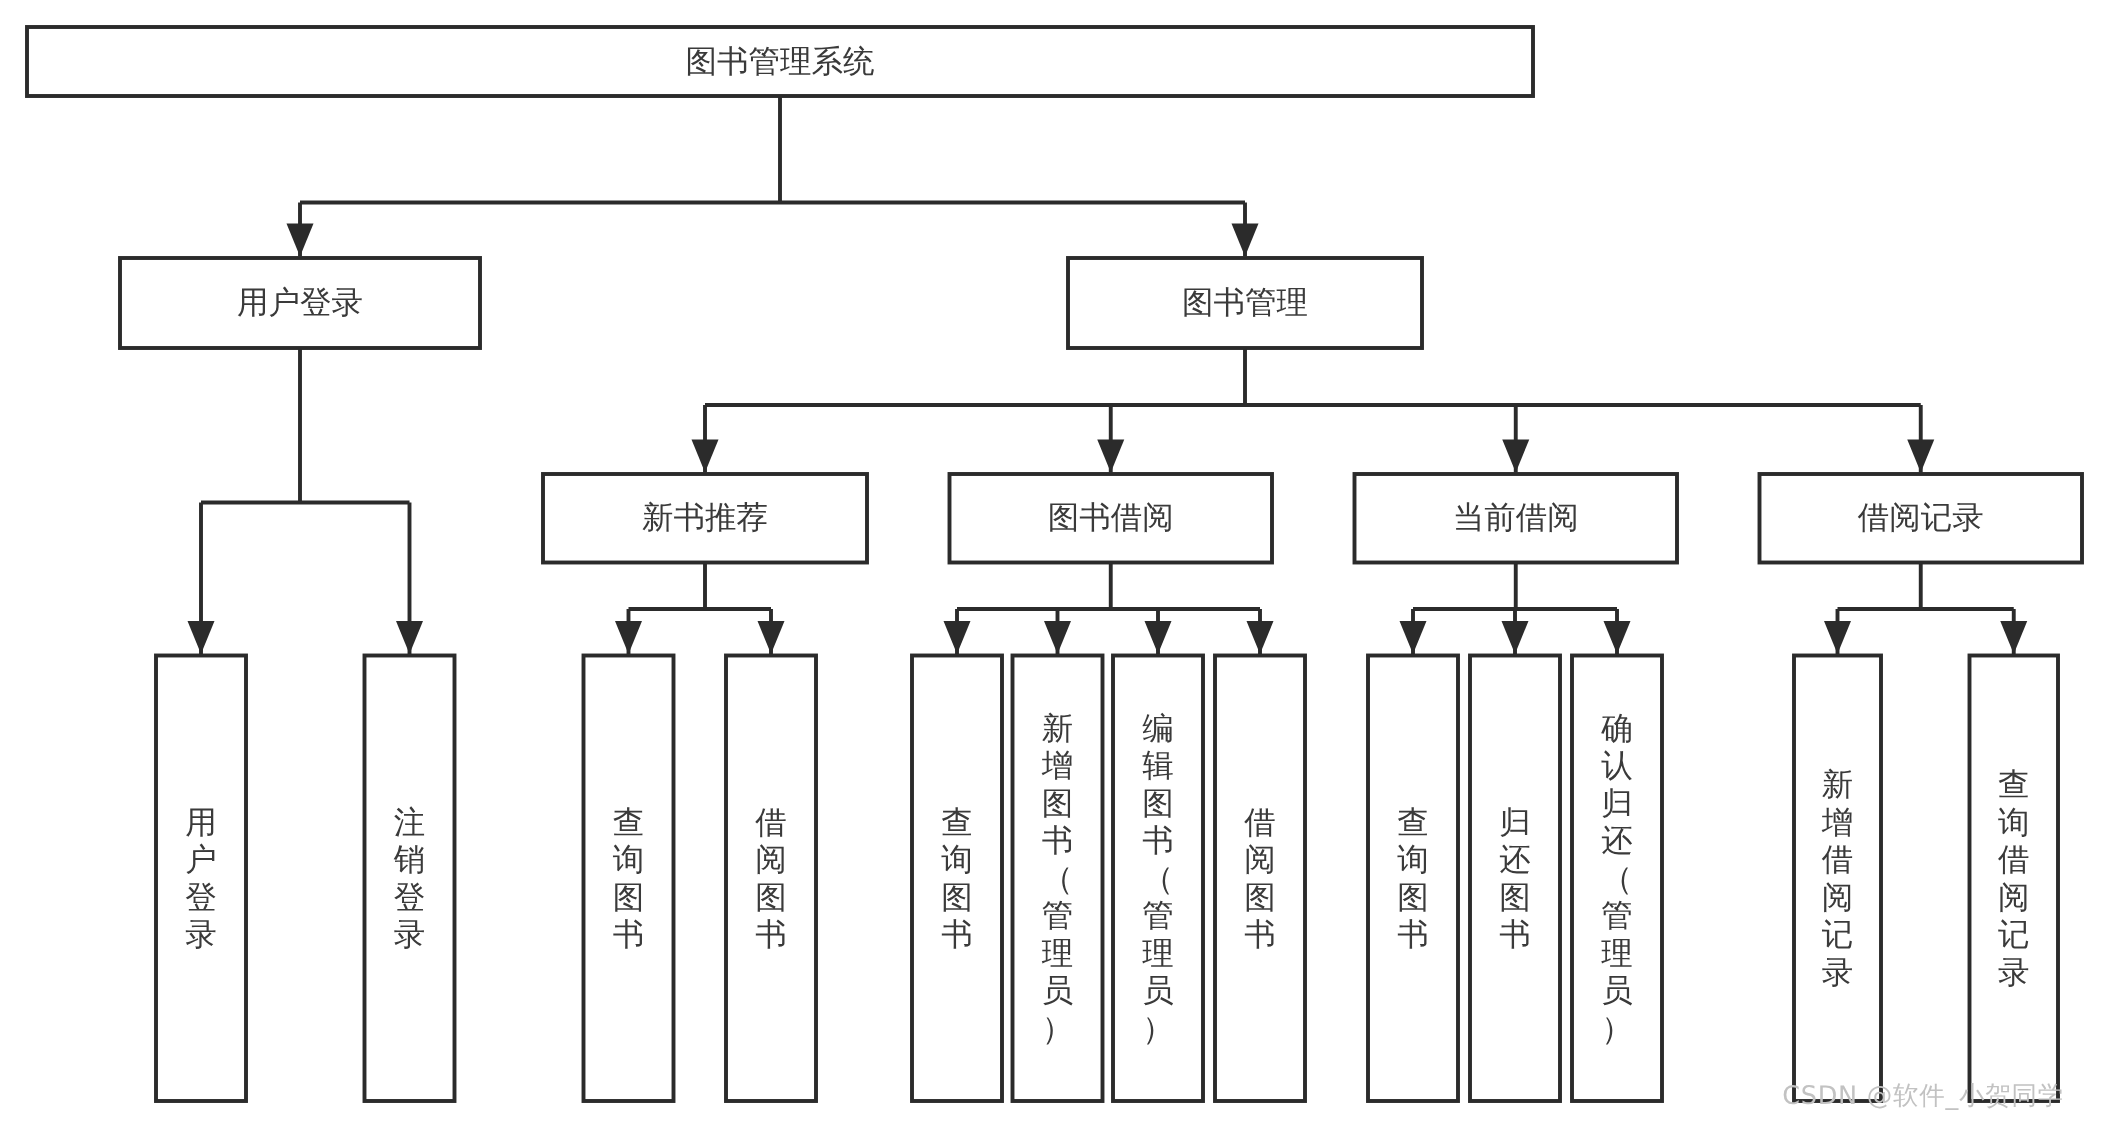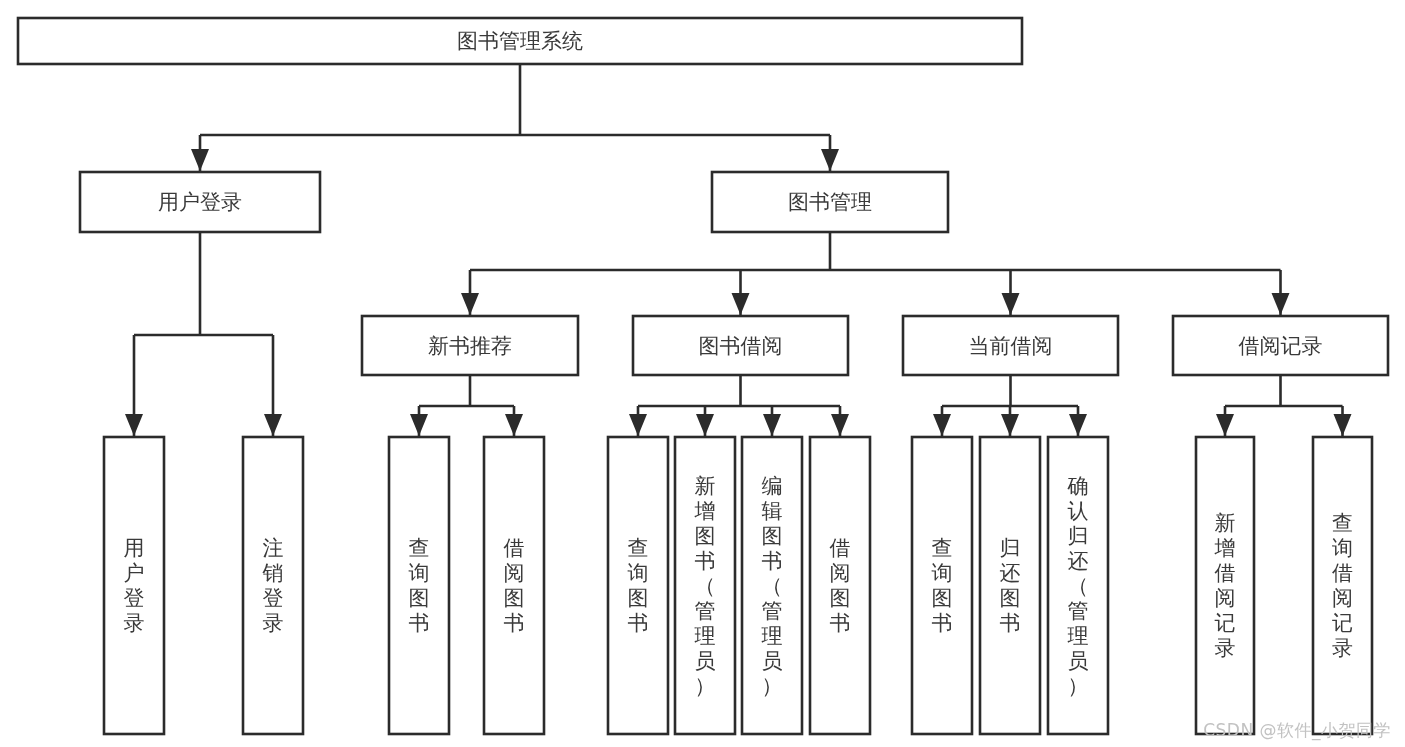--- a/index.html
+++ b/index.html
@@ -51,21 +51,21 @@
     stroke-width: 2.6;
     fill: none;
     stroke-linecap: butt;
   }
   .arrow-head {
     fill: #2b2b2b;
     stroke: none;
   }
   .watermark {
     position: absolute;
-    right: 14px;
+    right: 29px;
     bottom: 5px;
     color: #c2c2c2;
     font-size: 17px;
     font-family: "DejaVu Sans", "Liberation Sans", sans-serif;
     letter-spacing: 0.5px;
     white-space: nowrap;
     user-select: none;
   }
 </style>
 </head>

